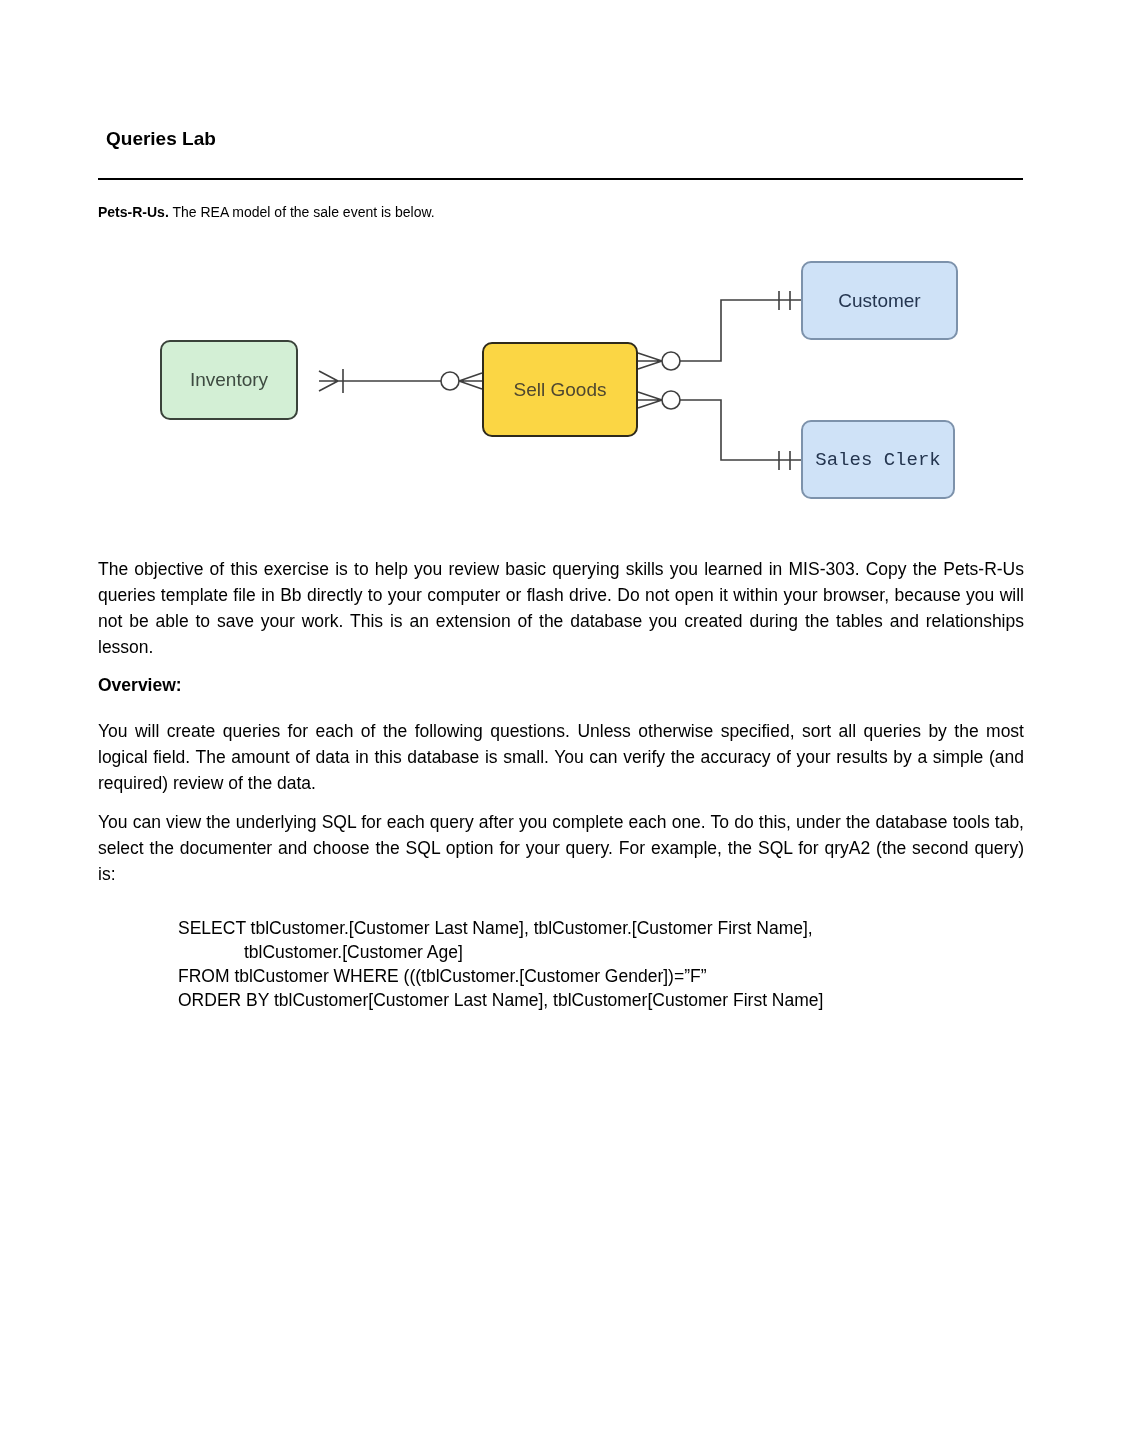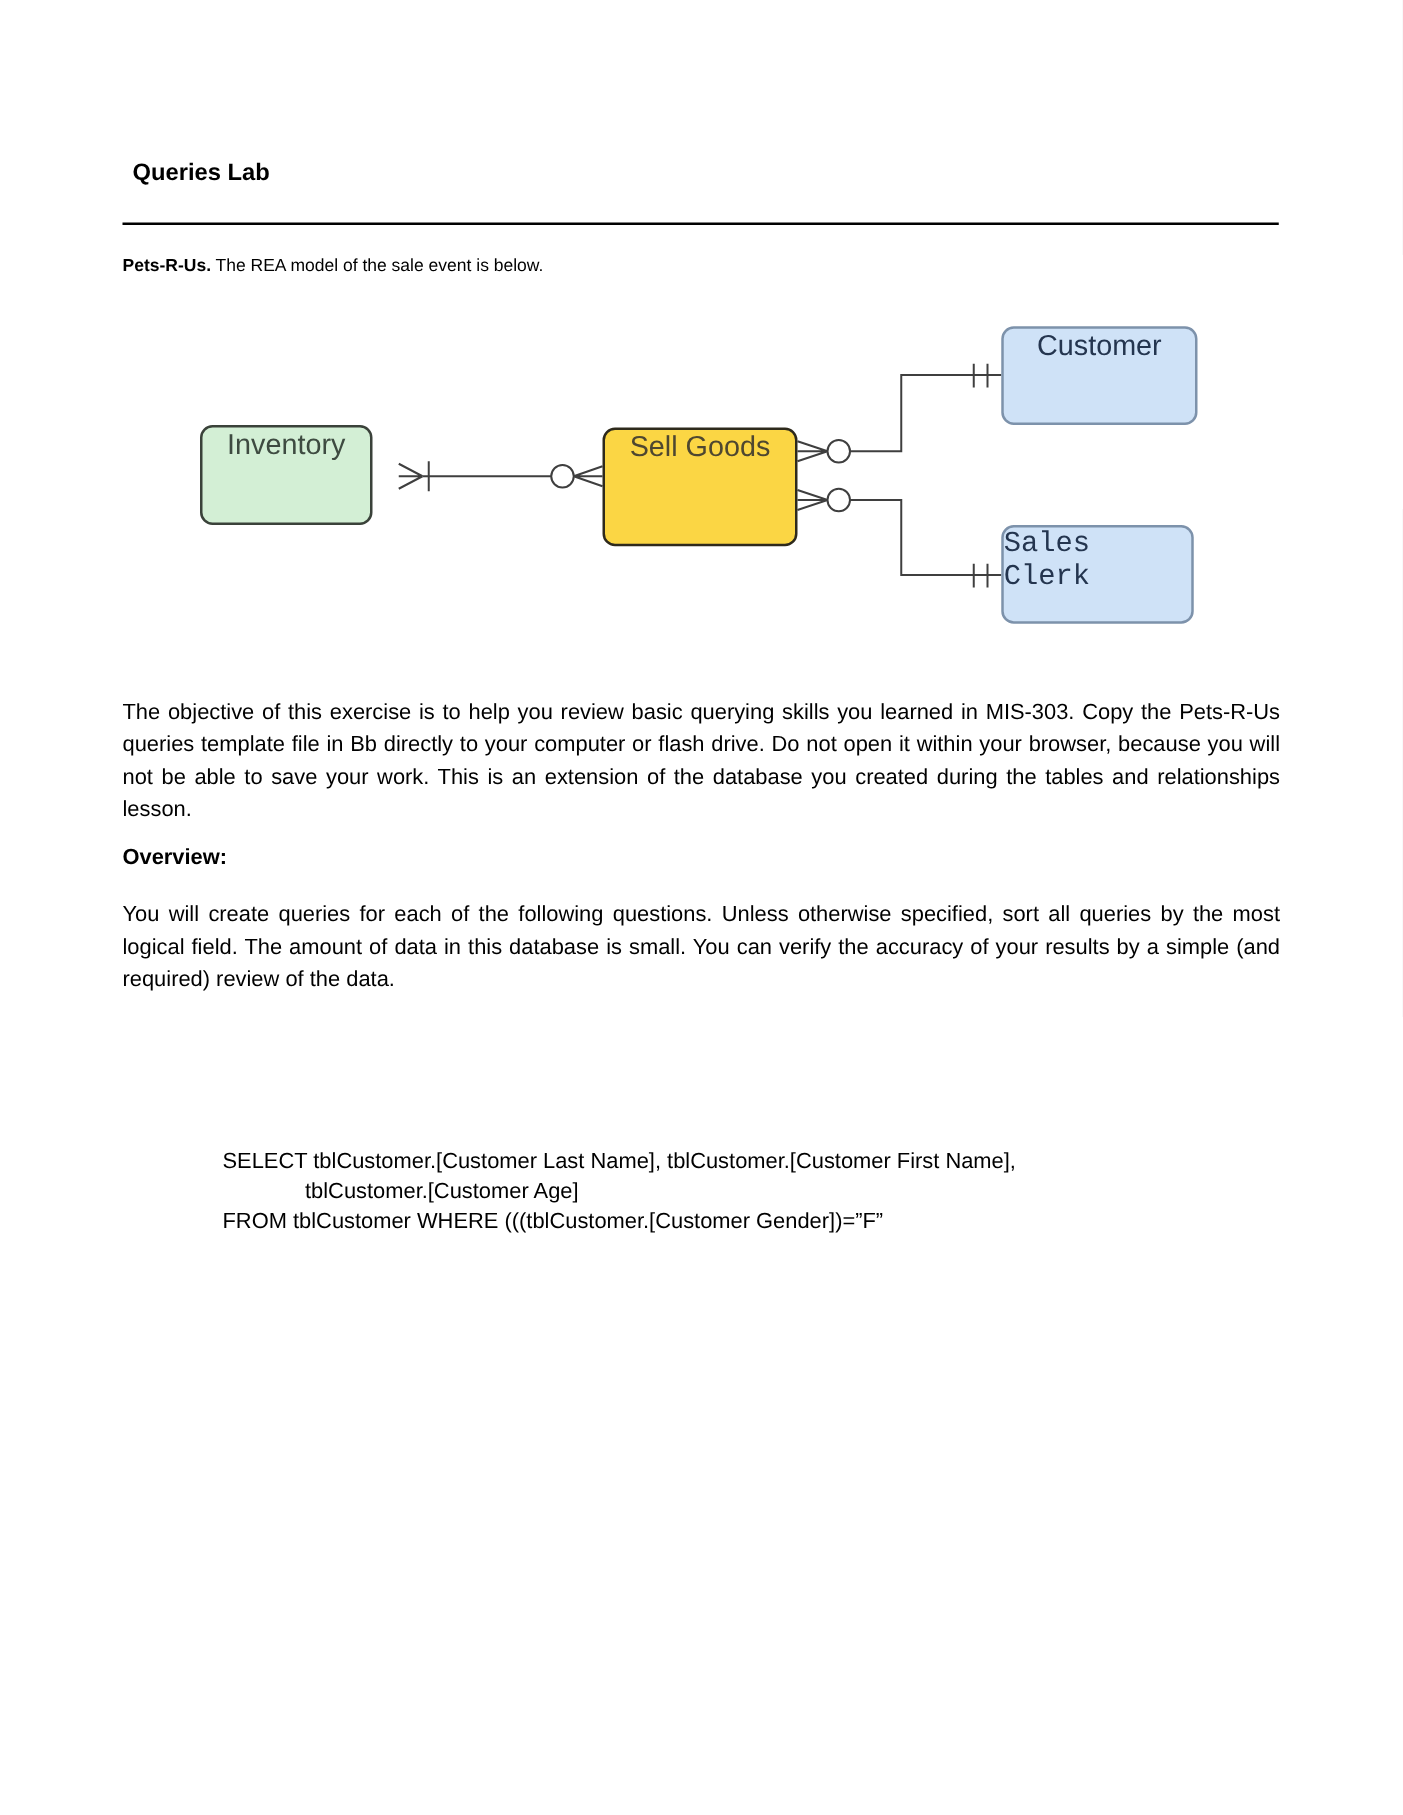--- a/index.html
+++ b/index.html
@@ -47,22 +47,23 @@
     width: 1122px; height: 280px;
   }
   .diagram svg { position: absolute; left: 0; top: 0; }
   .conn { stroke: var(--line-color, #3f3f3f); stroke-width: 1.6; fill: none; }
   .circ { stroke: var(--line-color, #3f3f3f); stroke-width: 1.6; fill: #ffffff; }
   .node {
     position: absolute;
     box-sizing: border-box;
     border-radius: 10px;
     display: flex;
+    align-items: center;
     justify-content: center;
-    font-size: 23px;
+    font-size: 19px;
   }
   .node.green {
     left: 160px; top: 90px; width: 138px; height: 80px;
     background: var(--green-fill, #d3efd5);
     border: 2px solid var(--green-stroke, #3a423a);
     color: var(--green-text, #3e4b41);
   }
   .node.yellow {
     left: 482px; top: 92px; width: 156px; height: 95px;
     background: var(--yellow-fill, #fbd644);
@@ -157,20 +158,22 @@
       <span>Sales Clerk</span>
     </div>
   </div>
 
   <p class="body p1">The objective of this exercise is to help you review basic querying skills you learned in MIS-303. Copy the Pets-R-Us queries template file in Bb directly to your computer or flash drive. Do not open it within your browser, because you will not be able to save your work. This is an extension of the database you created during the tables and relationships lesson.</p>
 
   <h2 class="overview">Overview:</h2>
 
   <p class="body p2">You will create queries for each of the following questions. Unless otherwise specified, sort all queries by the most logical field. The amount of data in this database is small. You can verify the accuracy of your results by a simple (and required) review of the data.</p>
 
+  <p class="body p3">You can view the underlying SQL for each query after you complete each one. To do this, under the database tools tab, select the documenter and choose the SQL option for your query. For example, the SQL for qryA2 (the second query) is:</p>
 
   <div class="sql">
     <div class="sql-line">SELECT tblCustomer.[Customer Last Name], tblCustomer.[Customer First Name],</div>
     <div class="sql-line indent2">tblCustomer.[Customer Age]</div>
     <div class="sql-line">FROM tblCustomer WHERE (((tblCustomer.[Customer Gender])=”F”</div>
+    <div class="sql-line">ORDER BY tblCustomer[Customer Last Name], tblCustomer[Customer First Name]</div>
   </div>
 
 </div>
 
 </body></html>

